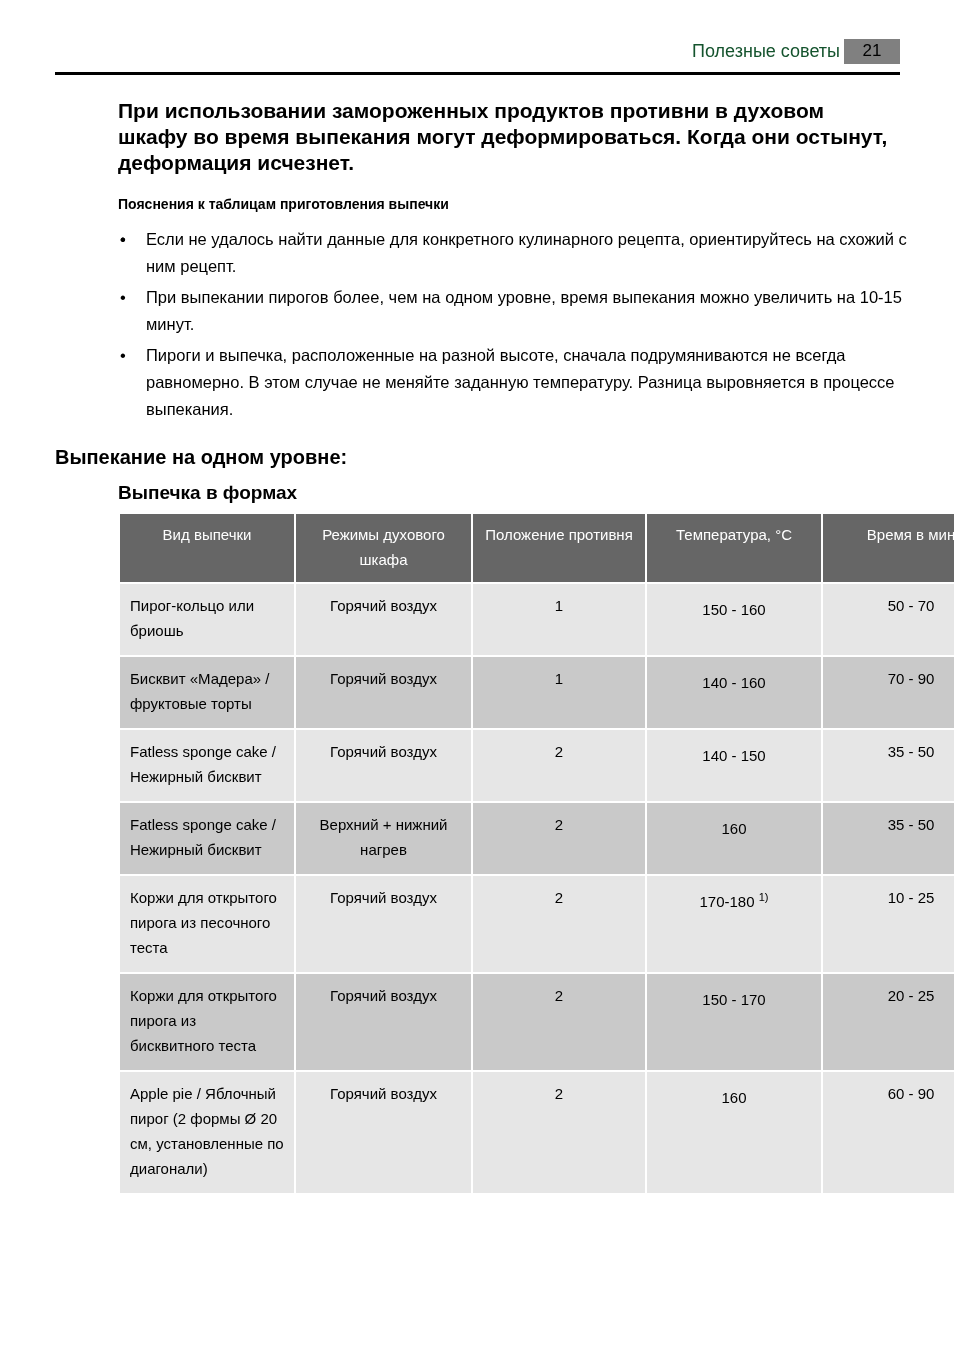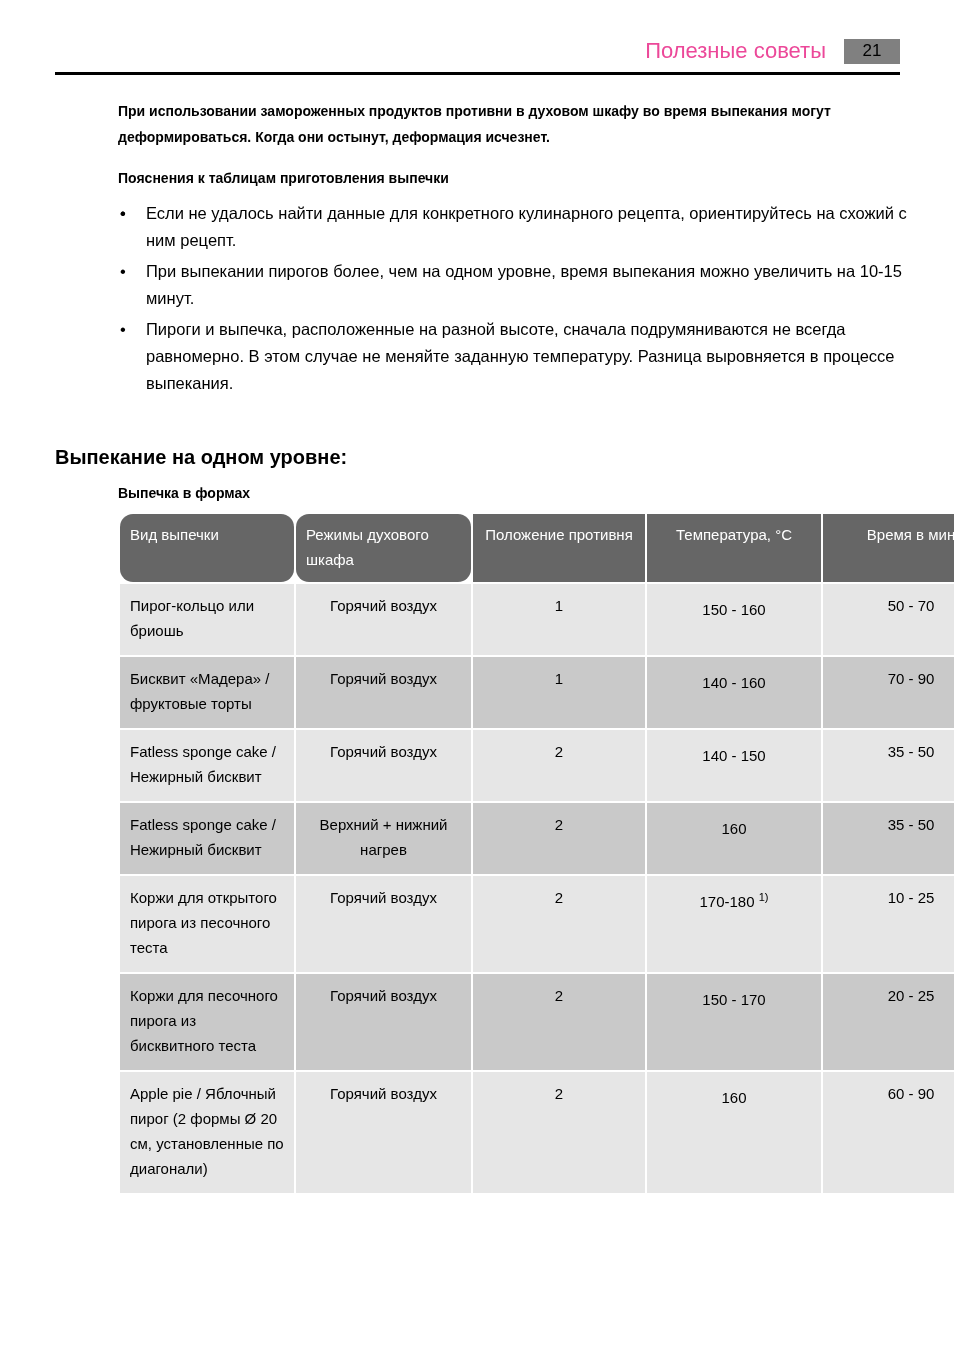--- a/index.html
+++ b/index.html
@@ -21,24 +21,24 @@
     position: absolute;
     left: 55px;
     top: 30px;
     width: 845px;
     height: 42px;
     display: flex;
     align-items: center;
     justify-content: flex-end;
   }
   .header-title {
-    font-size: 22px;
+    font-size: 18px;
     line-height: 20px;
-    color: #ec4899;
-    margin-right: 18px;
+    color: #14532d;
+    margin-right: 4px;
     white-space: nowrap;
   }
   .page-badge {
     width: 56px;
     height: 25px;
     background: #808080;
     color: #000000;
     font-size: 17px;
     display: flex;
     align-items: center;
@@ -56,21 +56,21 @@
   
   .content {
     position: absolute;
     left: 0;
     top: 98px;
     width: 954px;
   }
   .intro-para {
     margin: 0 0 0 118px;
     width: 780px;
-    font-size: 14px;
+    font-size: 21px;
     line-height: 26px;
     font-weight: bold;
     text-align: left;
   }
   .sub-head {
     margin: 16px 0 0 118px;
     width: 780px;
     font-size: 14px;
     line-height: 24px;
     font-weight: bold;
@@ -103,21 +103,21 @@
     top: 444px;
     font-size: 20px;
     line-height: 26px;
     font-weight: bold;
     white-space: nowrap;
   }
   .table-caption {
     position: absolute;
     left: 118px;
     top: 483px;
-    font-size: 14px;
+    font-size: 19px;
     line-height: 20px;
     font-weight: bold;
     white-space: nowrap;
   }
 
   
   .bake-table {
     position: absolute;
     left: 118px;
     top: 512px;
@@ -135,22 +135,21 @@
     font-weight: normal;
   }
   .bake-table thead th {
     background: #666666;
     color: #ffffff;
     text-align: center;
     padding-top: 8px;
     padding-bottom: 10px;
   }
   .bake-table thead th.th-left {
-    text-align: left;
-    border-radius: 13px;
+    text-align: center;
   }
   .bake-table tbody tr.row-light td {
     background: #e6e6e6;
   }
   .bake-table tbody tr.row-dark td {
     background: #c9c9c9;
   }
   .col-name   { width: 154px; text-align: left; }
   .col-mode   { width: 155px; text-align: center; }
   .col-level  { width: 152px; text-align: center; }
@@ -233,21 +232,21 @@
       <td class="col-time">35 - 50</td>
     </tr>
     <tr class="row-light">
       <td class="col-name">Коржи для открытого пирога из песочного теста</td>
       <td class="col-mode">Горячий воздух</td>
       <td class="col-level">2</td>
       <td class="col-temp"><span>170-180</span> <sup class="fn">1)</sup></td>
       <td class="col-time">10 - 25</td>
     </tr>
     <tr class="row-dark">
-      <td class="col-name">Коржи для песочного пирога из бисквитного теста</td>
+      <td class="col-name">Коржи для открытого пирога из бисквитного теста</td>
       <td class="col-mode">Горячий воздух</td>
       <td class="col-level">2</td>
       <td class="col-temp"><span>150 - 170</span><sup class="fn"></sup></td>
       <td class="col-time">20 - 25</td>
     </tr>
     <tr class="row-light">
       <td class="col-name">Apple pie / Яблочный пирог (2 формы Ø 20 см, установленные по диагонали)</td>
       <td class="col-mode">Горячий воздух</td>
       <td class="col-level">2</td>
       <td class="col-temp"><span>160</span><sup class="fn"></sup></td>

